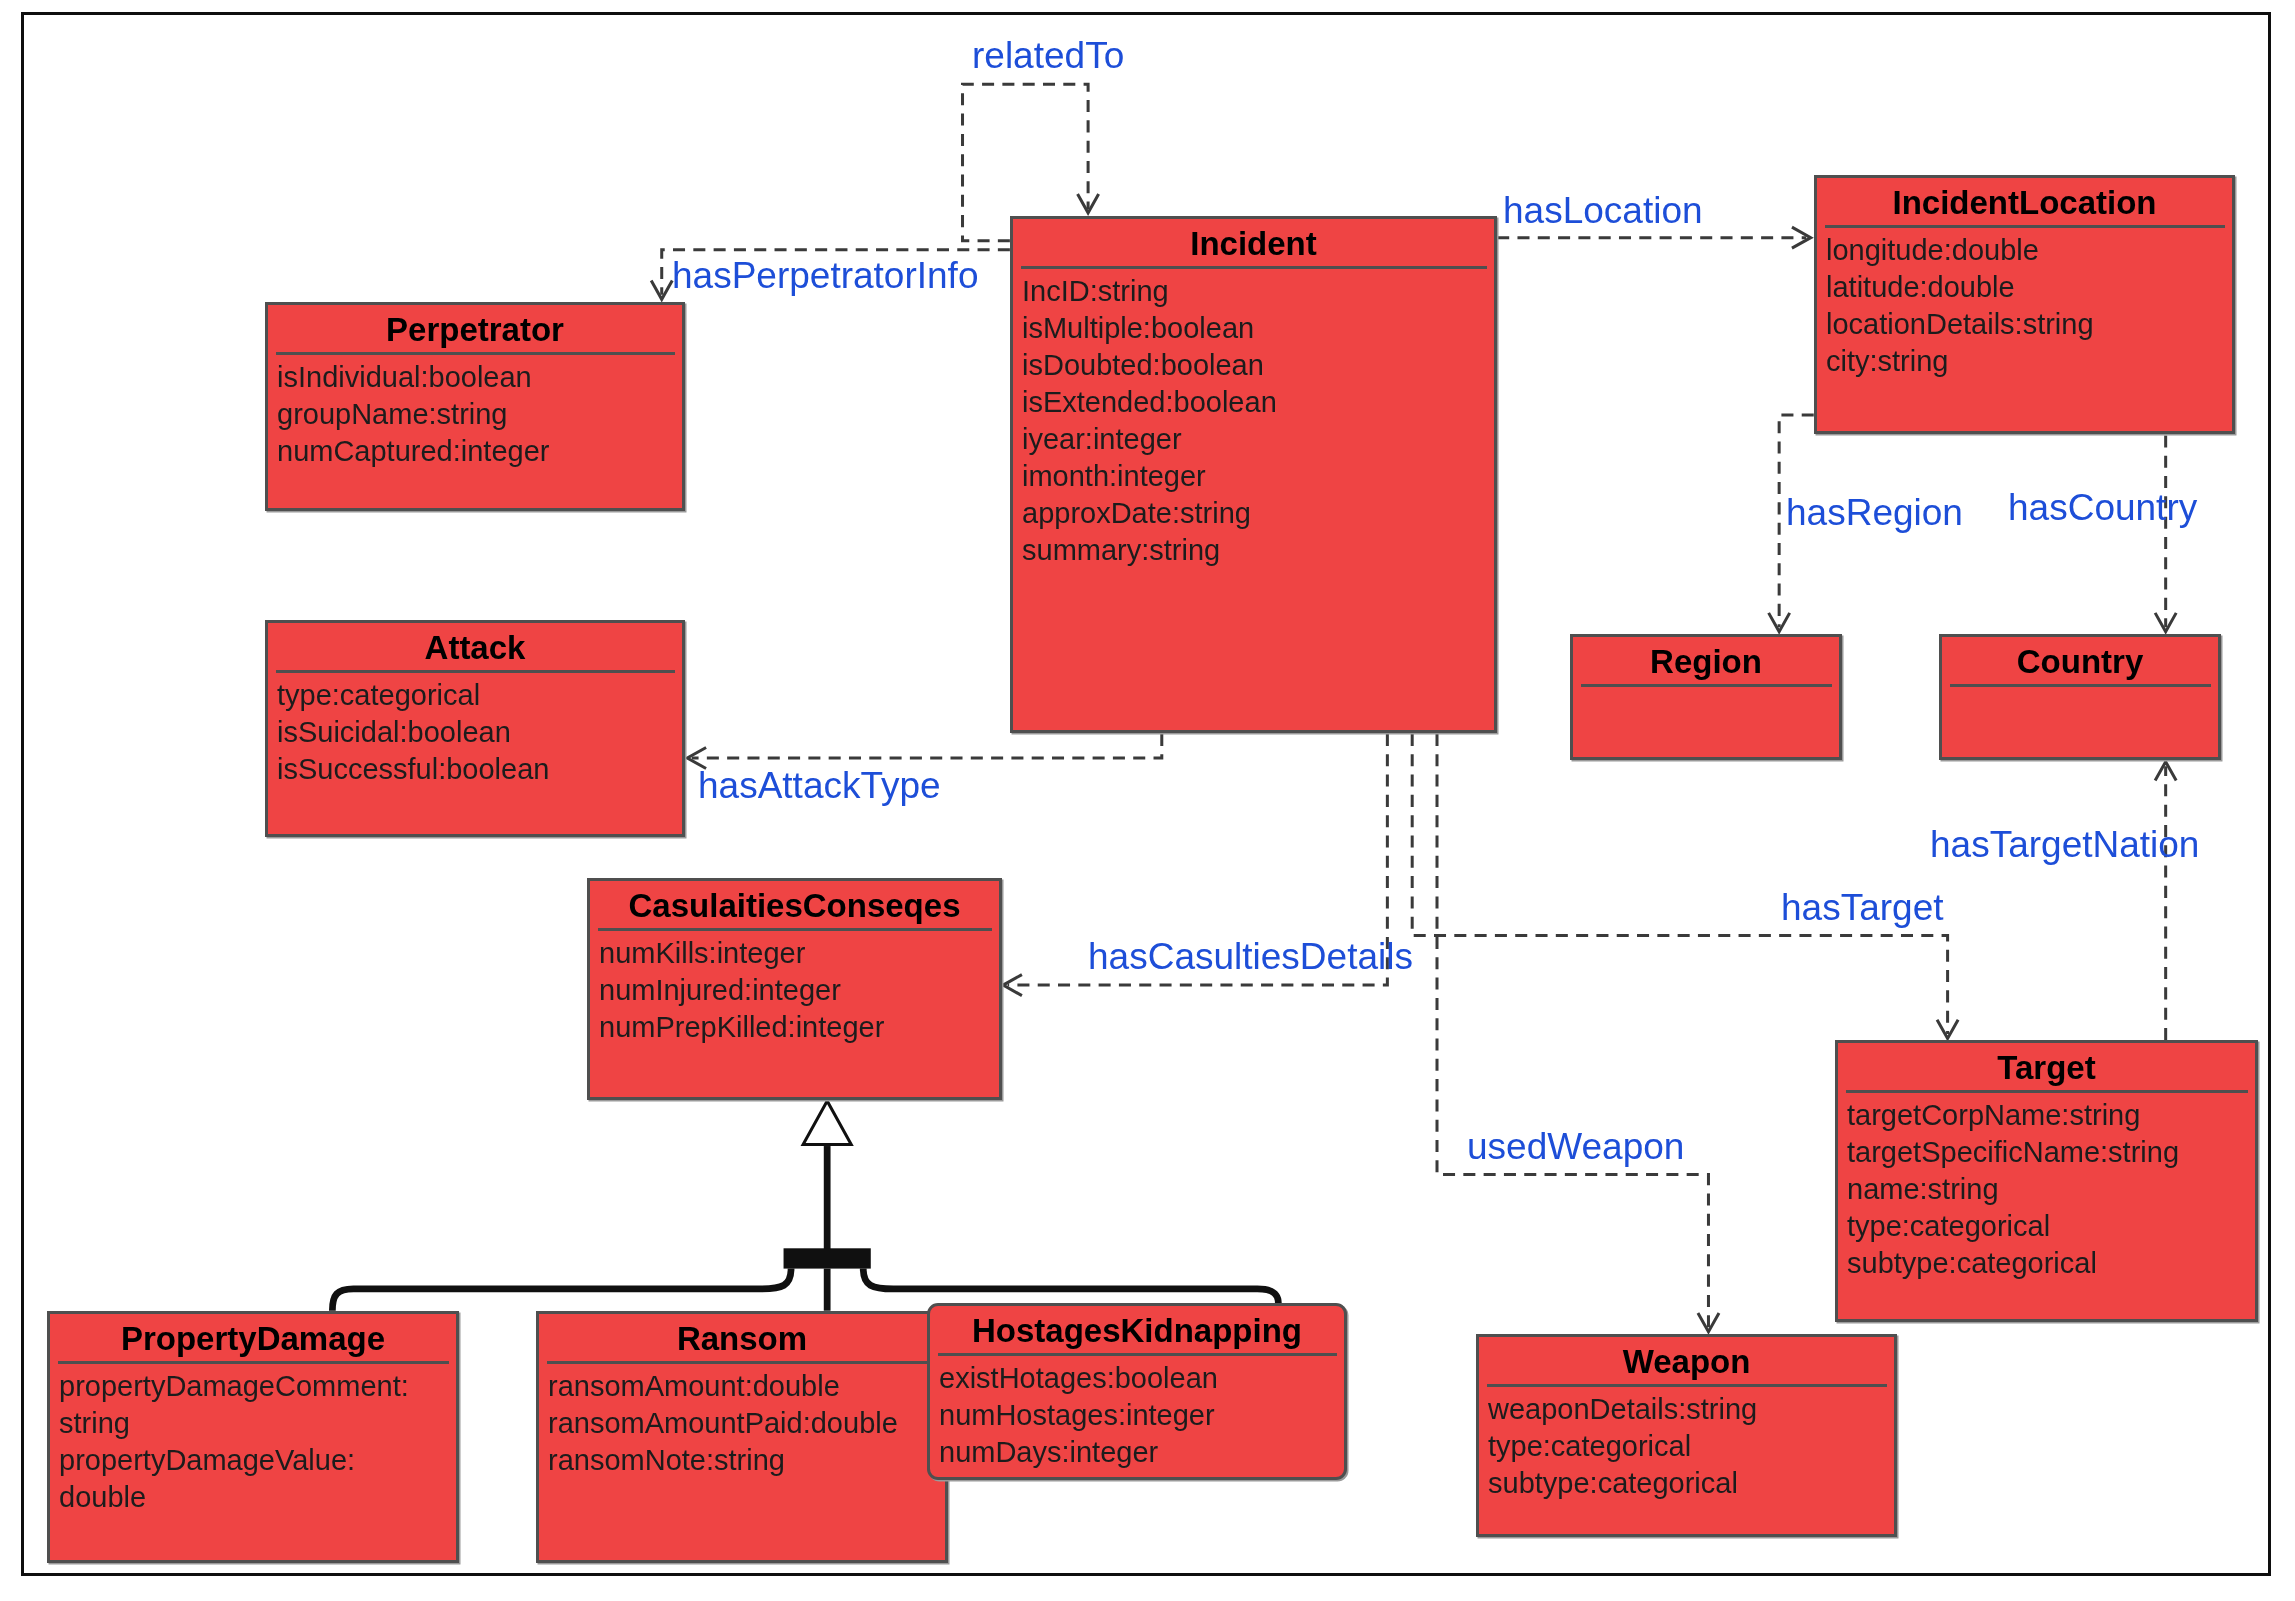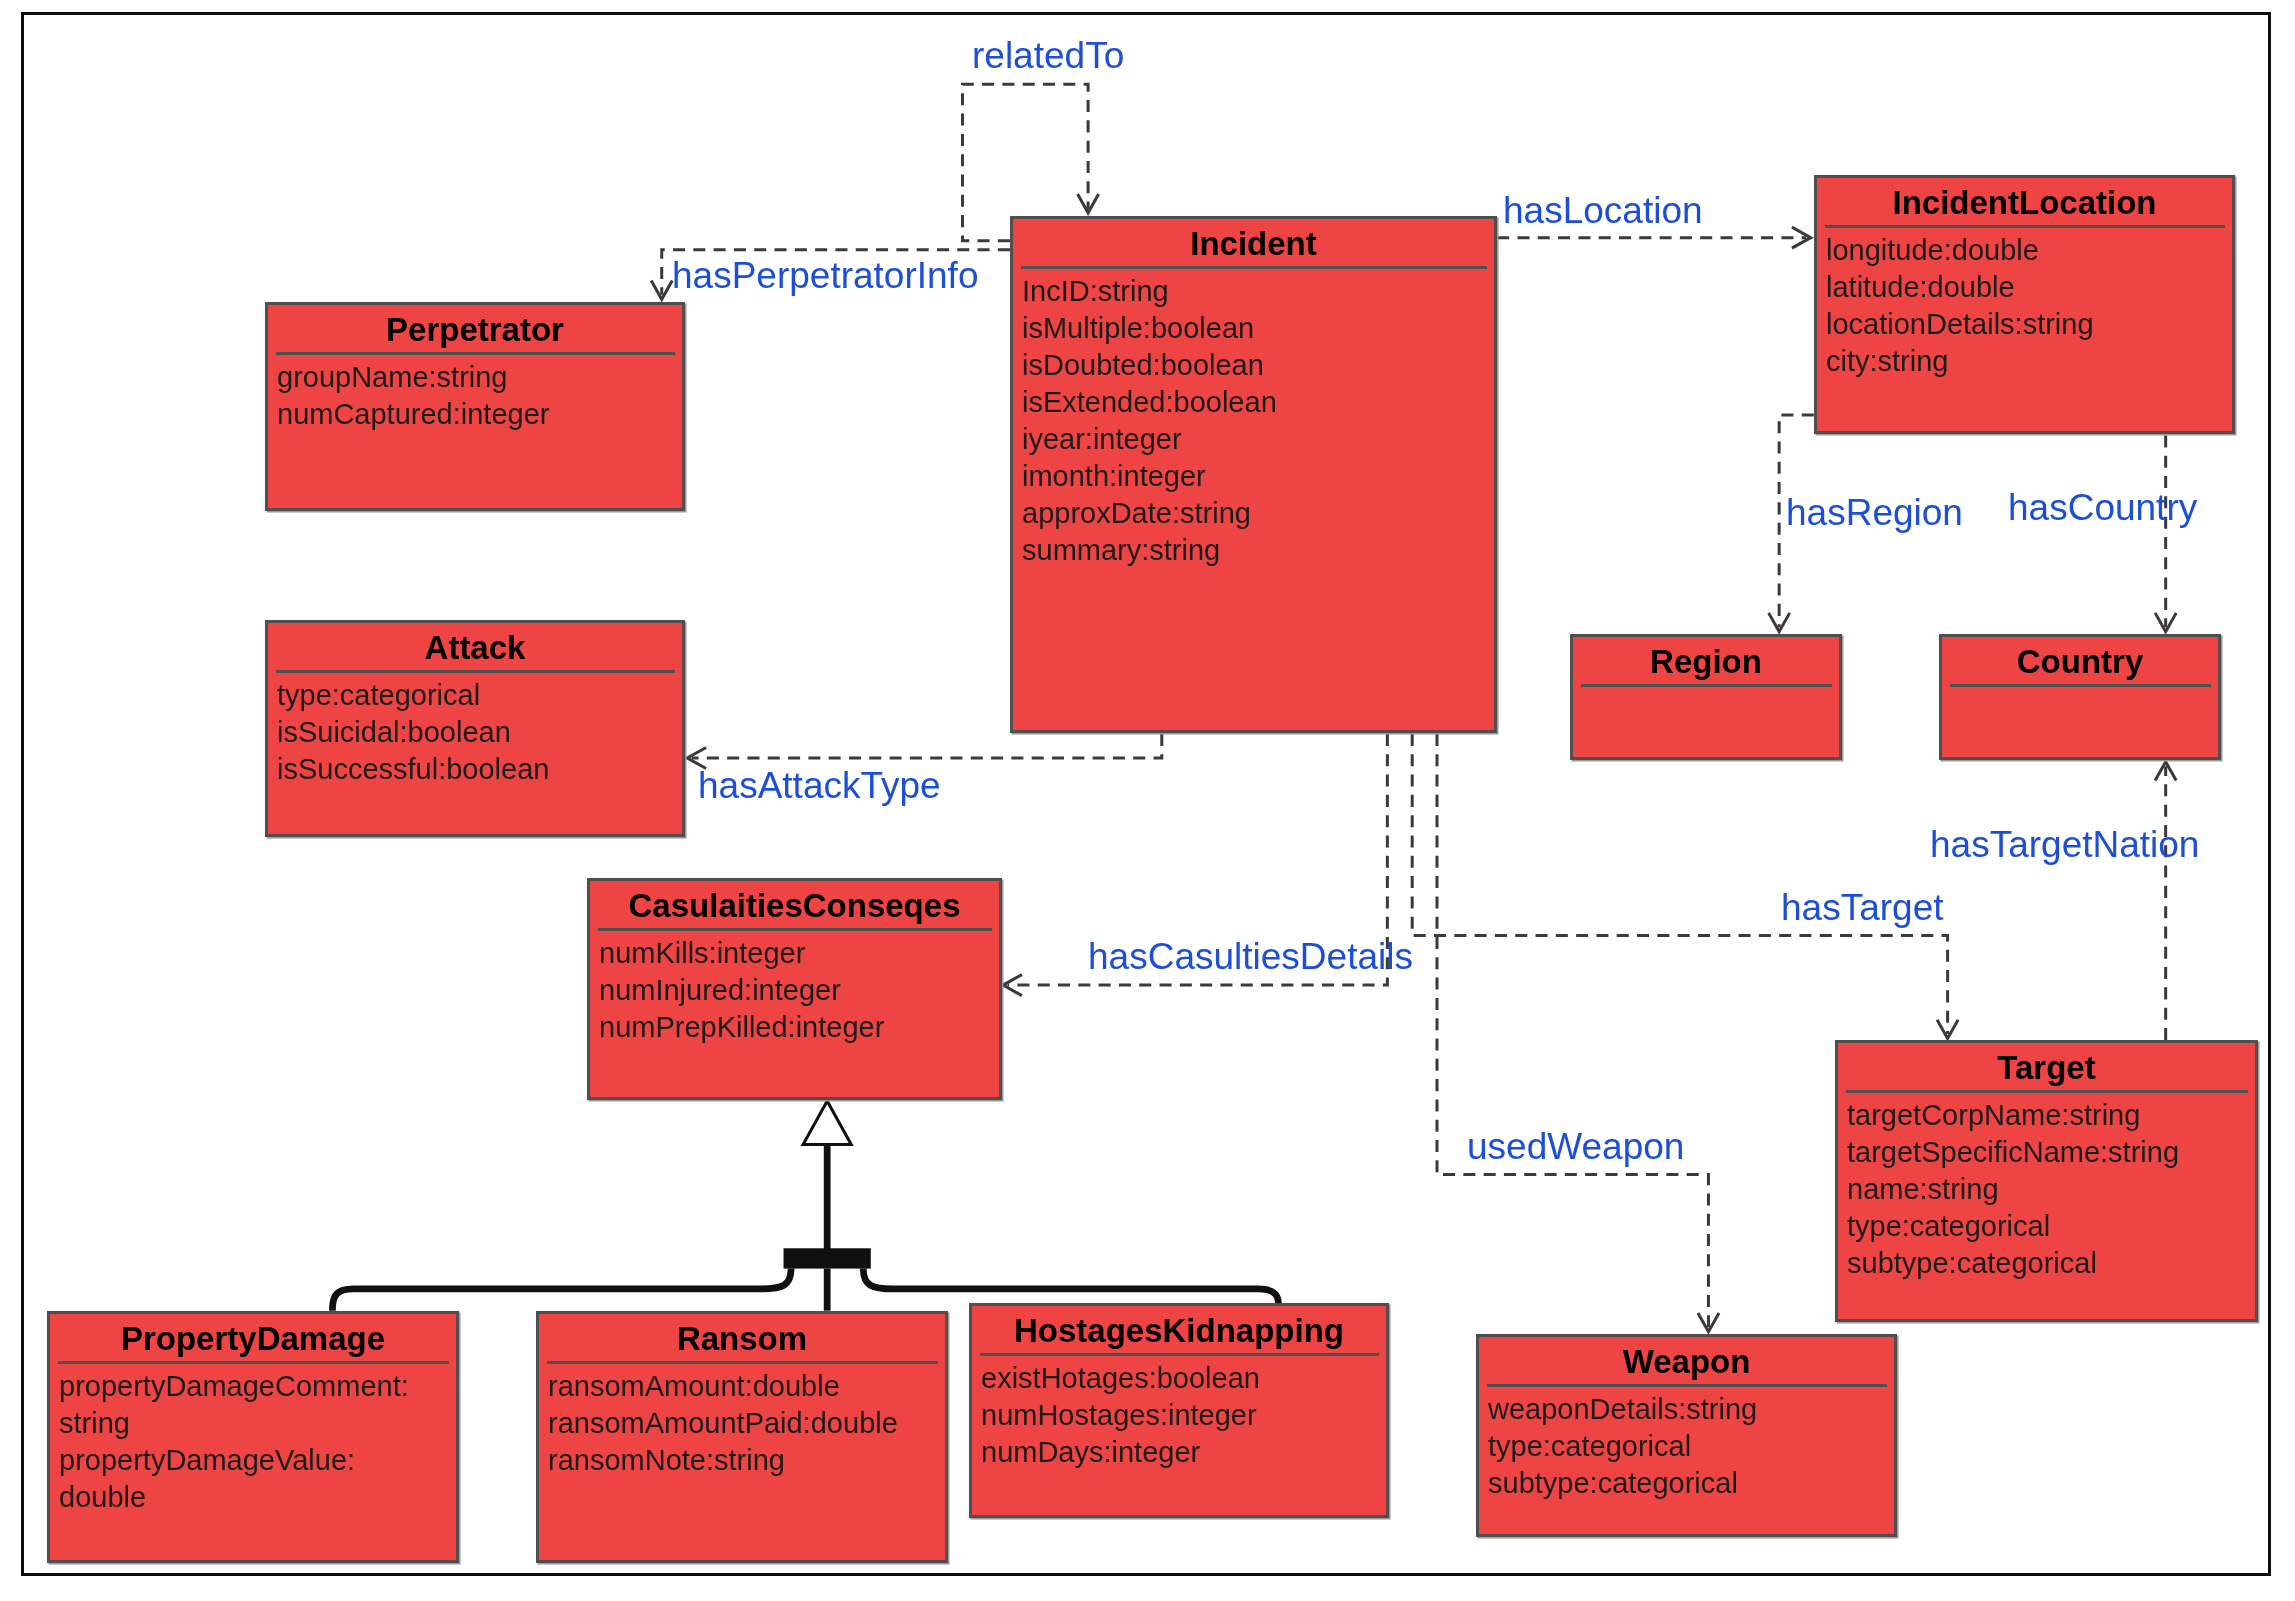--- a/index.html
+++ b/index.html
@@ -97,20 +97,21 @@
       <div class="attr">latitude:double</div>
       <div class="attr">locationDetails:string</div>
       <div class="attr">city:string</div>
     </div>
   </div>
 
   <div class="uml-class" style="left:265px;top:302px;width:420px;height:209px;">
     <div class="uml-title">Perpetrator</div>
     <div class="uml-sep"></div>
     <div class="uml-attrs">
+      <div class="attr">isIndividual:boolean</div>
       <div class="attr">groupName:string</div>
       <div class="attr">numCaptured:integer</div>
     </div>
   </div>
 
   <div class="uml-class" style="left:265px;top:620px;width:420px;height:217px;">
     <div class="uml-title">Attack</div>
     <div class="uml-sep"></div>
     <div class="uml-attrs">
       <div class="attr">type:categorical</div>
@@ -175,21 +176,21 @@
   <div class="uml-class" style="left:536px;top:1311px;width:412px;height:252px;">
     <div class="uml-title">Ransom</div>
     <div class="uml-sep"></div>
     <div class="uml-attrs">
       <div class="attr">ransomAmount:double</div>
       <div class="attr">ransomAmountPaid:double</div>
       <div class="attr">ransomNote:string</div>
     </div>
   </div>
 
-  <div class="uml-class" style="left:969px;top:1303px;width:420px;height:215px;">
+  <div class="uml-class" style="left:927px;top:1303px;width:420px;height:177px;border-radius:11px;">
     <div class="uml-title">HostagesKidnapping</div>
     <div class="uml-sep"></div>
     <div class="uml-attrs">
       <div class="attr">existHotages:boolean</div>
       <div class="attr">numHostages:integer</div>
       <div class="attr">numDays:integer</div>
     </div>
   </div>
 
   <div class="edge-label" style="left:972px;top:39px;">relatedTo</div>

